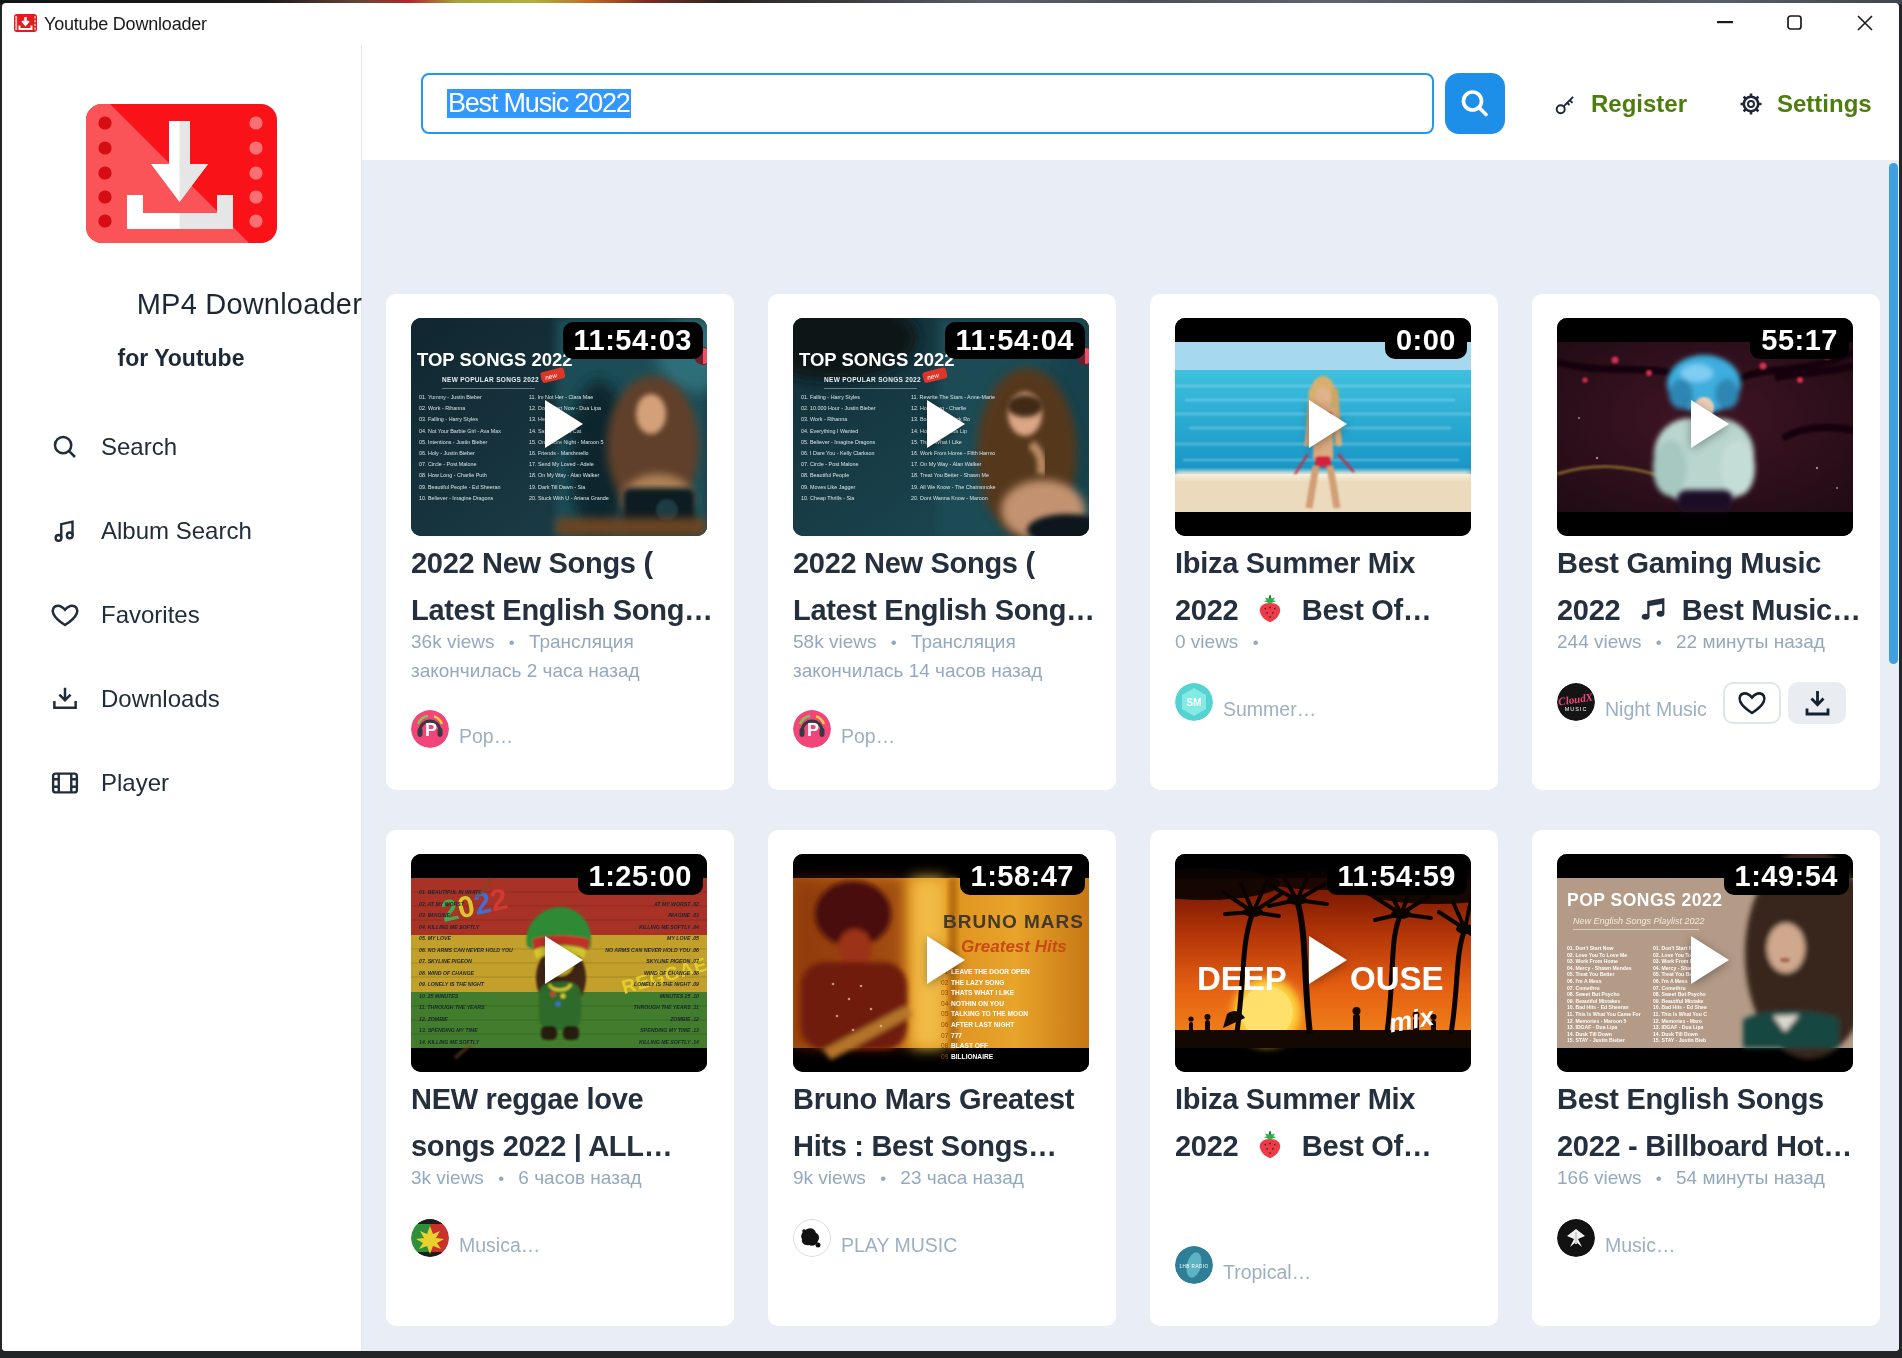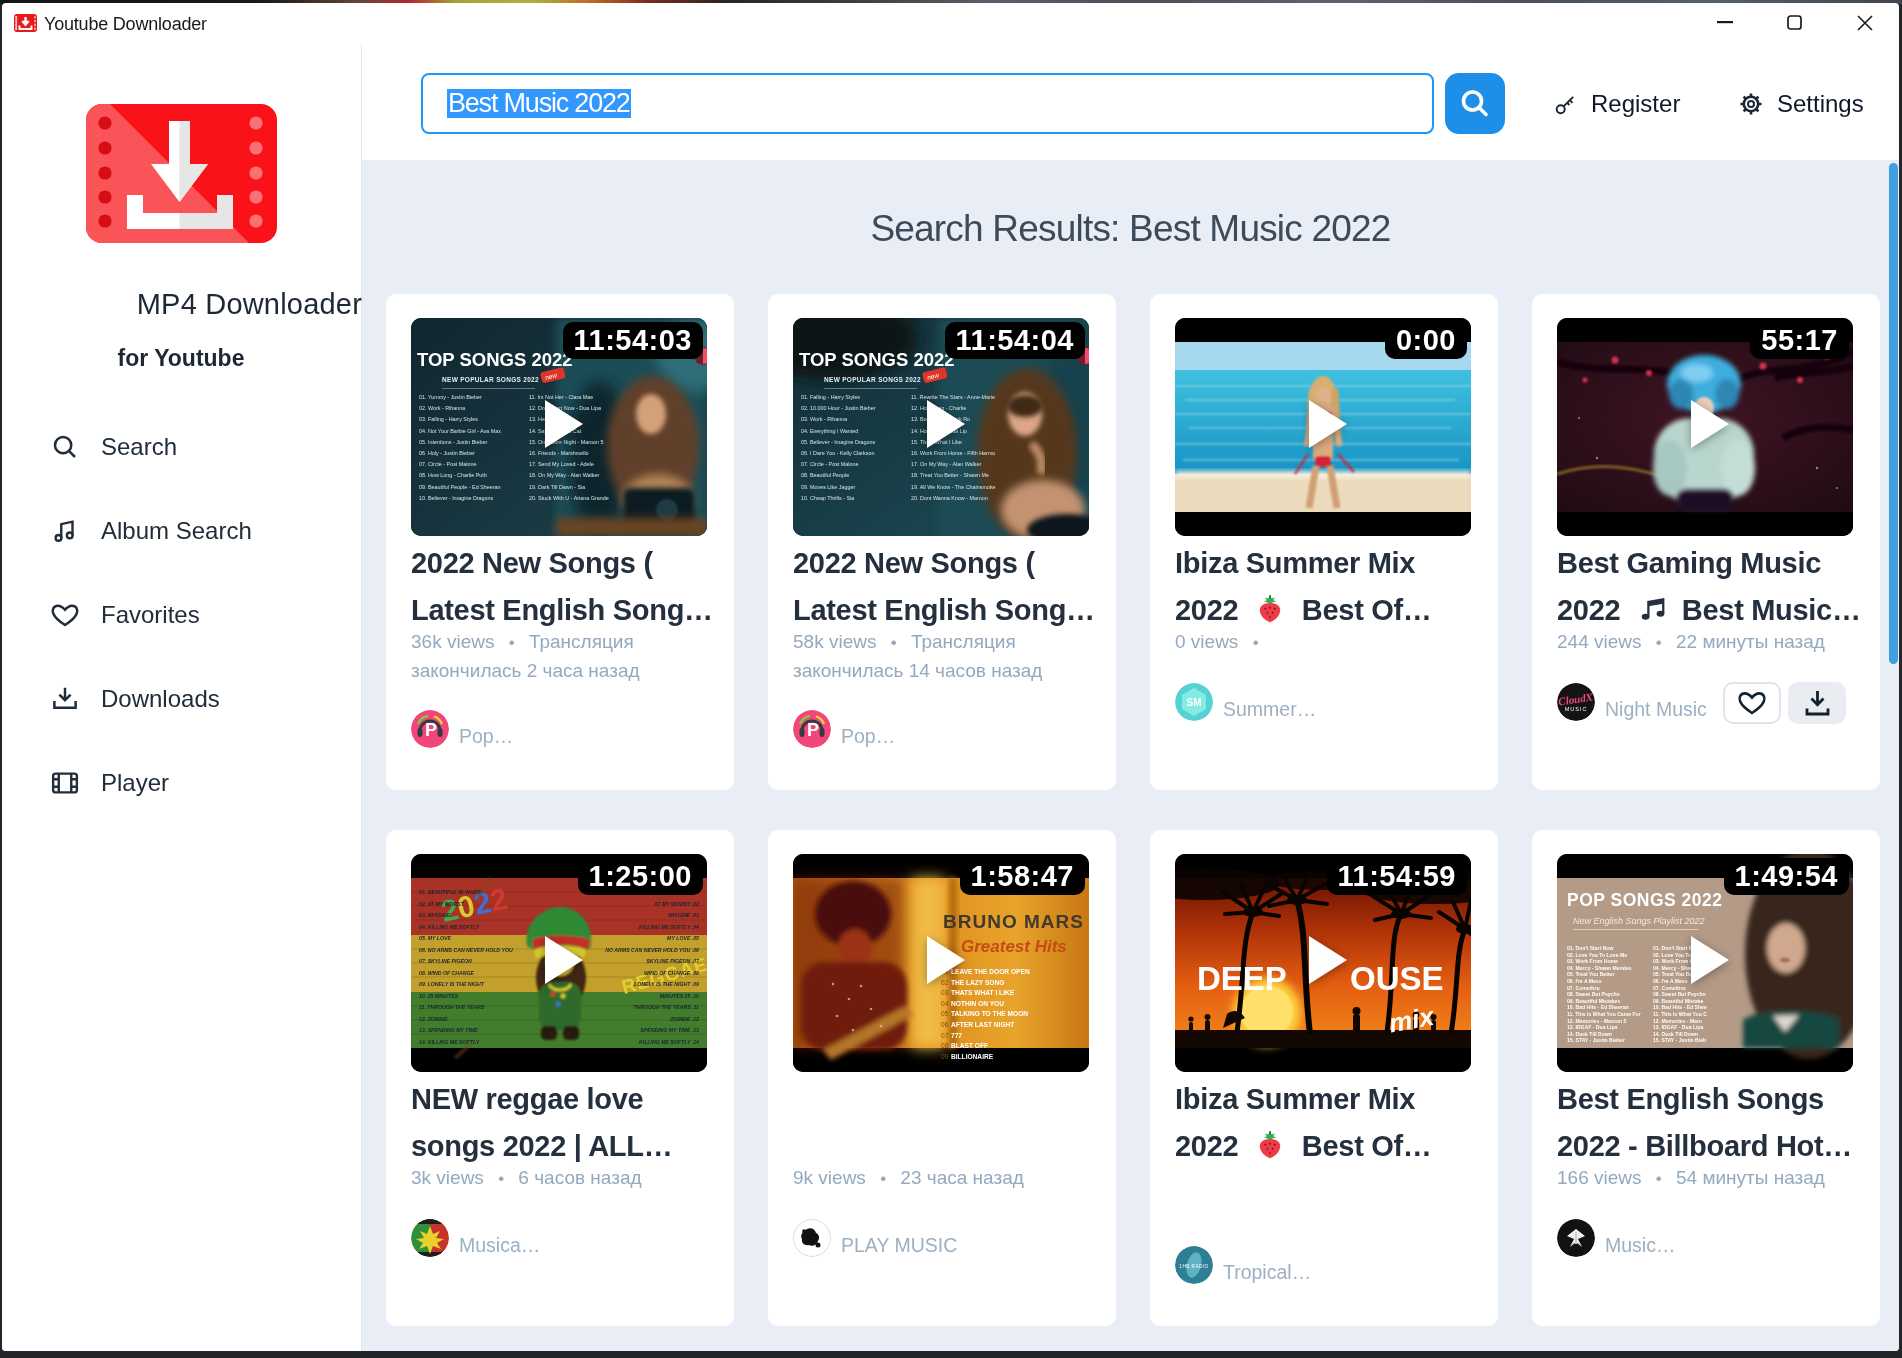--- a/index.html
+++ b/index.html
@@ -16,21 +16,21 @@
 #logo{position:absolute;left:86px;top:104px}
 #brand1{position:absolute;left:0;top:288px;width:362px;text-align:right;font-size:29px;font-weight:normal;color:#1d2837;letter-spacing:0.2px}
 #brand2{position:absolute;left:0;top:345px;width:362px;text-align:center;font-size:23px;font-weight:bold;color:#1d2837}
 .mitem{position:absolute;left:50px;height:34px;display:flex;align-items:center;color:#212d3b;font-size:24px}
 .mitem svg{margin-right:21px}
 
 #hdr{position:absolute;left:362px;top:45px;width:1537px;height:115px;background:#fff}
 #sinput{position:absolute;left:421px;top:73px;width:1013px;height:61px;border:2px solid #2196f3;border-radius:8px;background:#fff}
 #sel{position:absolute;left:447px;top:89px;height:29px;line-height:29px;background:#3298fd;color:#fff;font-size:27px;letter-spacing:-1.2px;padding:0 1px}
 #sbtn{position:absolute;left:1445px;top:73px;width:60px;height:61px;background:#1e8fe8;border-radius:14px}
-.hlink{position:absolute;top:90px;display:flex;align-items:center;font-weight:normal;font-size:24px;color:#0f172a}
+.hlink{position:absolute;top:90px;display:flex;align-items:center;font-weight:bold;font-size:24px;color:#4d7c0f}
 
 #content{position:absolute;left:362px;top:160px;width:1537px;height:1191px;background:#e9eef6}
 #heading{position:absolute;left:362px;top:208px;width:1537px;text-align:center;font-size:37px;letter-spacing:-0.8px;color:#3d4a5a}
 #sthumb{position:absolute;left:1889px;top:163px;width:9px;height:501px;border-radius:5px;background:#3f9fdf}
 .card{position:absolute;width:348px;height:496px;background:#fff;border-radius:10px}
 .thumb{position:absolute;left:25px;top:24px;width:296px;height:218px;border-radius:10px;overflow:hidden;background:#000}
 .badge{position:absolute;top:4px;right:4px;height:37px;line-height:37px;background:#000;color:#fff;font-weight:bold;font-size:29px;padding:0 11px;border-radius:10px;letter-spacing:0.5px}
 .play{position:absolute;left:134px;top:82px;width:0;height:0;border-left:38px solid #fff;border-top:24px solid transparent;border-bottom:24px solid transparent;filter:drop-shadow(0 2px 5px rgba(0,0,0,0.35))}
 .title{position:absolute;left:25px;top:246px;width:302px;font-size:29px;font-weight:bold;color:#25303e;line-height:47px;white-space:nowrap;overflow:hidden;letter-spacing:-0.3px}
 .meta{position:absolute;left:25px;top:334px;width:300px;font-size:19px;color:#93a9bf;line-height:28px}
@@ -147,21 +147,20 @@
  <svg width="24" height="24" viewBox="0 0 24 24" fill="none" stroke="#1b2737" style="margin-right:14px">
           <circle cx="12" cy="12" r="3" stroke-width="2"></circle>
           <circle cx="12" cy="12" r="7.2" stroke-width="2.6"></circle>
           <g stroke-width="2.6">
             <path d="M12 1.5v3.4M12 19.1v3.4M1.5 12h3.4M19.1 12h3.4M4.6 4.6l2.4 2.4M17 17l2.4 2.4M19.4 4.6L17 7M7 17l-2.4 2.4"></path>
           </g>
         </svg>
  Settings</div>
 
 <div id="content"></div>
-<div id="heading">Search Results: Best Music 2022</div>
 <div id="sthumb"></div>
 <svg width="0" height="0" style="position:absolute">
         <defs>
 <filter id="bl1" x="-20%" y="-20%" width="140%" height="140%">
             <feGaussianBlur stdDeviation="1.2"></feGaussianBlur>
           </filter>
 <filter id="bl2" x="-30%" y="-30%" width="160%" height="160%">
             <feGaussianBlur stdDeviation="2.5"></feGaussianBlur>
           </filter>
 <filter id="bl4" x="-40%" y="-40%" width="180%" height="180%">
@@ -560,20 +559,21 @@
               <text x="148" y="130.6">02</text>
               <text x="148" y="141.2">03</text>
               <text x="148" y="151.8">04</text>
               <text x="148" y="162.4">05</text>
               <text x="148" y="173">06</text>
               <text x="148" y="183.6">07</text>
               <text x="148" y="194.2">08</text>
               <text x="148" y="204.8">09</text>
             </g>
  </svg><div class="play"></div><div class="badge">1:58:47</div></div>
+ <div class="title">Bruno Mars Greatest<br>Hits : Best Songs…</div>
  <div class="meta">9k views <span class="d">•</span> 23 часа назад</div>
  <div class="chan" style="top:389px">
           <div class="av"><svg width="38" height="38" viewBox="0 0 38 38">
               <circle cx="19" cy="19" r="18.5" fill="#fff" stroke="#d8d8d8"></circle>
               <path d="M14 10c4-2 8 0 9 4 3 1 4 5 2 8-1 4-6 6-9 4-4 1-8-2-7-6-2-3 0-8 5-10z" fill="#111"></path>
               <circle cx="25" cy="26" r="2.5" fill="#111"></circle>
               <circle cx="11" cy="12" r="1.8" fill="#111"></circle>
             </svg></div>
           <div class="cn">PLAY MUSIC</div>
         </div>

